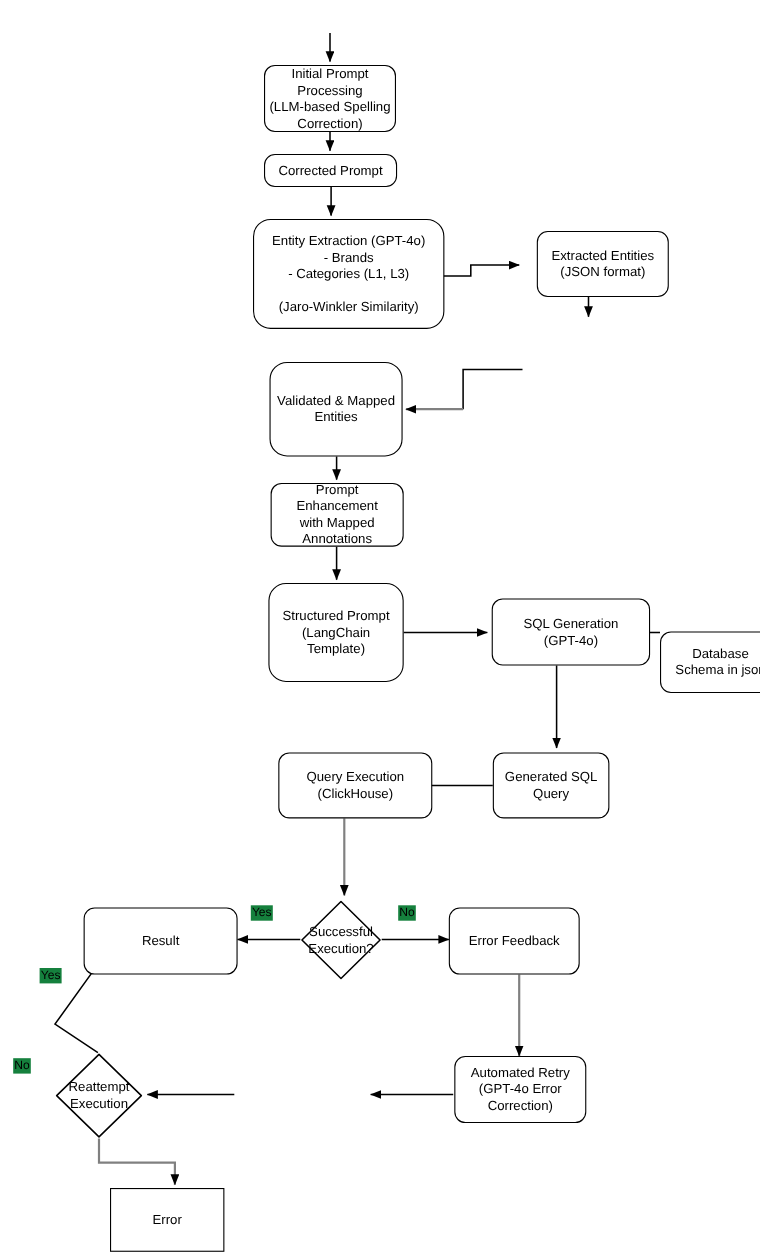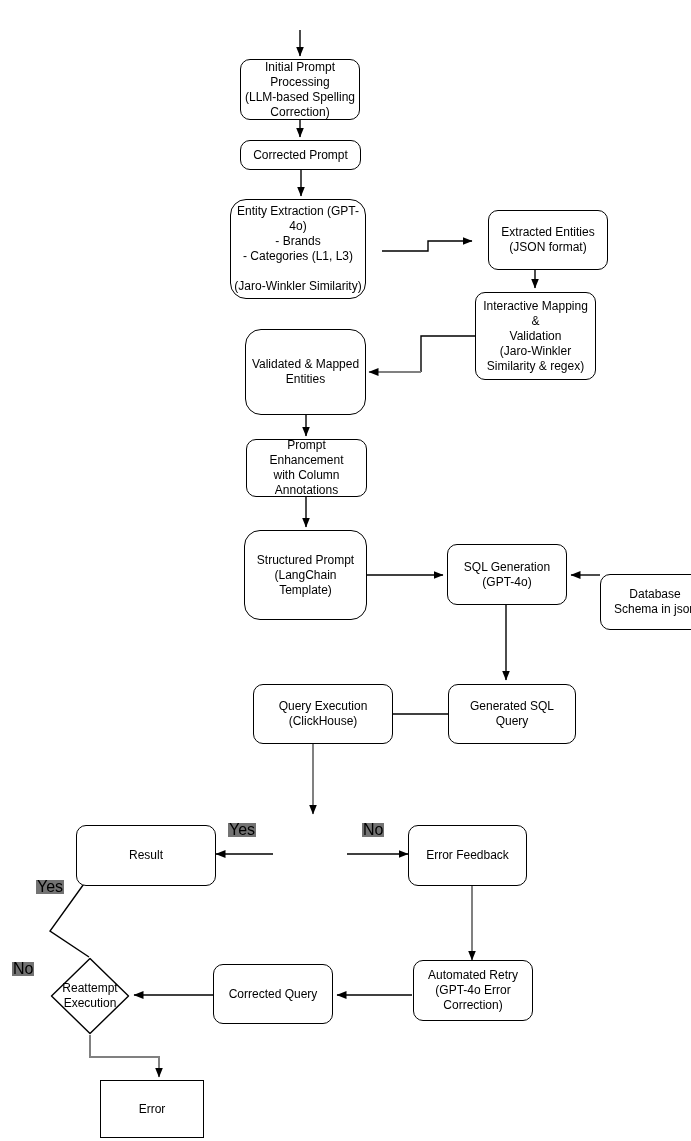--- a/index.html
+++ b/index.html
@@ -43,24 +43,24 @@
     line-height: 15px;
     white-space: pre-line;
   }
   #edges {
     position: absolute;
     left: 0; top: 0;
     z-index: 1;
   }
   .edge-label {
     position: absolute;
-    font-size: 16px;
+    font-size: 11px;
     line-height: 14px;
     z-index: 3;
-    background: #737373;
+    background: #15803d;
     padding: 0 1px;
   }
 </style>
 </head>
 <body>
 
 <div id="canvas">
 
   <svg id="edges" width="691" height="1141" viewBox="0 0 691 1141">
     <defs>
@@ -96,68 +96,70 @@
   </svg>
 
 
   <div class="node" style="left:240px;top:59px;width:120px;height:61px">Initial Prompt
 Processing
 (LLM-based Spelling
 Correction)</div>
 
   <div class="node" style="left:240px;top:140px;width:121px;height:30px">Corrected Prompt</div>
 
-  <div class="node big-round" style="left:230px;top:199px;width:136px;height:100px">Entity Extraction (GPT-4o)
+  <div class="node big-round" style="left:230px;top:199px;width:174px;height:100px">Entity Extraction (GPT-4o)
 - Brands
 - Categories (L1, L3)
 
 (Jaro-Winkler Similarity)</div>
 
   <div class="node" style="left:488px;top:210px;width:120px;height:60px">Extracted Entities
 (JSON format)</div>
 
-  <div class="node" style="left:475px;top:292px;width:121px;height:88px">Interactive Mapping &amp;
-Validation
-(Jaro-Winkler
-Similarity &amp; regex)</div>
 
   <div class="node big-round" style="left:245px;top:329px;width:121px;height:86px">Validated &amp; Mapped
 Entities</div>
 
   <div class="node" style="left:246px;top:439px;width:121px;height:58px">Prompt Enhancement
-with Column
+with Mapped
 Annotations</div>
 
   <div class="node big-round" style="left:244px;top:530px;width:123px;height:90px">Structured Prompt
 (LangChain Template)</div>
 
-  <div class="node" style="left:447px;top:544px;width:120px;height:61px">SQL Generation
+  <div class="node" style="left:447px;top:544px;width:144px;height:61px">SQL Generation
 (GPT-4o)</div>
 
   <div class="node" style="left:600px;top:574px;width:110px;height:56px">Database
 Schema in json</div>
 
-  <div class="node" style="left:448px;top:684px;width:128px;height:60px">Generated SQL
+  <div class="node" style="left:448px;top:684px;width:106px;height:60px">Generated SQL
 Query</div>
 
   <div class="node" style="left:253px;top:684px;width:140px;height:60px">Query Execution
 (ClickHouse)</div>
 
   <div class="node" style="left:76px;top:825px;width:140px;height:61px">Result</div>
 
   <div class="node" style="left:408px;top:825px;width:119px;height:61px">Error Feedback</div>
 
   <div class="node" style="left:413px;top:960px;width:120px;height:61px">Automated Retry
 (GPT-4o Error
 Correction)</div>
 
-  <div class="node" style="left:213px;top:964px;width:120px;height:60px">Corrected Query</div>
 
   <div class="node sharp" style="left:100px;top:1080px;width:104px;height:58px">Error</div>
 
+  <div class="diamond" style="left:273px;top:818px;width:74px;height:73px">
+    <svg width="74" height="73" viewBox="0 0 74 73">
+      <polygon points="37,1.5 72.5,36.5 37,71.5 1.5,36.5" fill="#fff" stroke="#000" stroke-width="1.4" stroke-linejoin="round"></polygon>
+    </svg>
+    <div class="lbl">Successful
+Execution?</div>
+  </div>
 
   <div class="diamond" style="left:50px;top:957px;width:80px;height:78px">
     <svg width="80" height="78" viewBox="0 0 80 78">
       <polygon points="40,1.5 78.5,39 40,76.5 1.5,39" fill="#fff" stroke="#000" stroke-width="1.4" stroke-linejoin="round"></polygon>
     </svg>
     <div class="lbl">Reattempt
 Execution</div>
   </div>
 
   <div class="edge-label" style="left:228px;top:823px">Yes</div>

